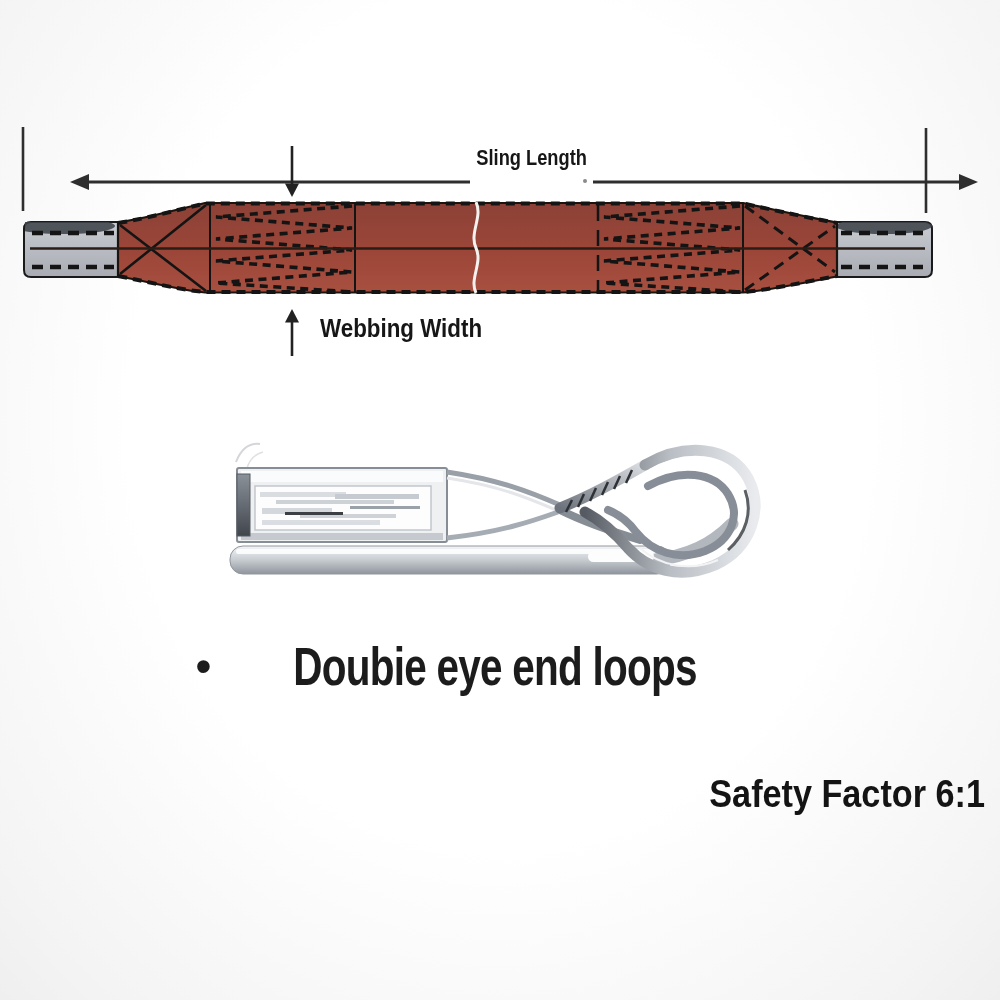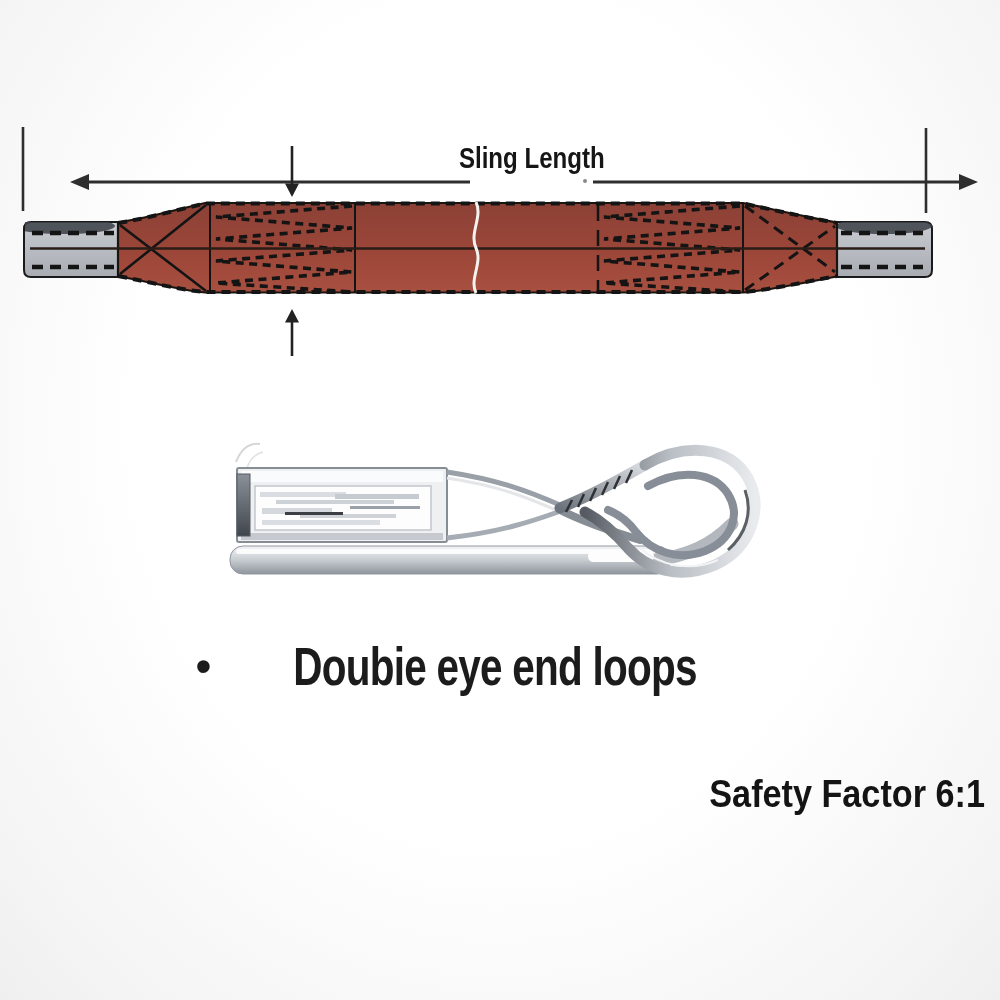--- a/index.html
+++ b/index.html
@@ -5,21 +5,21 @@
   html,body{margin:0;padding:0;background:#e9e9e9;}
   .canvas{
     position:relative;width:1000px;height:1000px;margin:0 auto;overflow:hidden;
     background:radial-gradient(ellipse at 50% 42%, #ffffff 52%, #f4f4f4 88%, #efefef 100%);
     font-family:"Liberation Sans", sans-serif;
   }
   svg{position:absolute;left:0;top:0;}
   .label{position:absolute;color:#161616;font-weight:700;white-space:nowrap;}
   .squeeze{display:inline-block;transform-origin:center center;}
   .sq-left{transform-origin:left center;}
-  #sling-length-label{left:432px;top:142px;width:200px;text-align:center;font-size:29px;line-height:32px;}
+  #sling-length-label{left:432px;top:142px;width:200px;text-align:center;font-size:22px;line-height:32px;}
   #sling-length-label .squeeze{transform:scaleX(.83);}
   #webbing-width-label{left:320px;top:313px;font-size:26px;line-height:30px;}
   #webbing-width-label .squeeze{transform:scaleX(.86);}
   .caption{
     position:absolute;left:0;right:0;top:630px;height:72px;
     display:flex;align-items:center;justify-content:center;
     transform:translateX(-20px);color:#1c1c1c;
   }
   .caption .bullet{font-size:44px;line-height:70px;margin-right:15px;font-weight:700;}
   .caption .cap-text{font-size:54px;line-height:70px;font-weight:700;transform:scaleX(.75);letter-spacing:-1px;}
@@ -175,20 +175,23 @@
       <path d="M650,470 C686,450 724,454 740,482" fill="none" stroke="#ffffff" stroke-width="2.5" opacity="0.85"></path>
       <path d="M718,560 C690,572 660,566 640,548" fill="none" stroke="#f2f3f5" stroke-width="2"></path>
       <path d="M745,490 C753,512 746,534 728,550" fill="none" stroke="#33383e" stroke-width="3" opacity="0.8"></path>
     </g>
   </svg>
 
   <div class="label" id="sling-length-label">
     <span class="squeeze">Sling Length</span>
   </div>
 
+  <div class="label" id="webbing-width-label">
+    <span class="squeeze sq-left">Webbing Width</span>
+  </div>
 
   <div class="caption">
     <span class="bullet">•</span>
     <span class="cap-text">Doubie eye end loops</span>
   </div>
 
   <div class="safety">
     <span class="squeeze">Safety Factor 6:1</span>
   </div>
 

